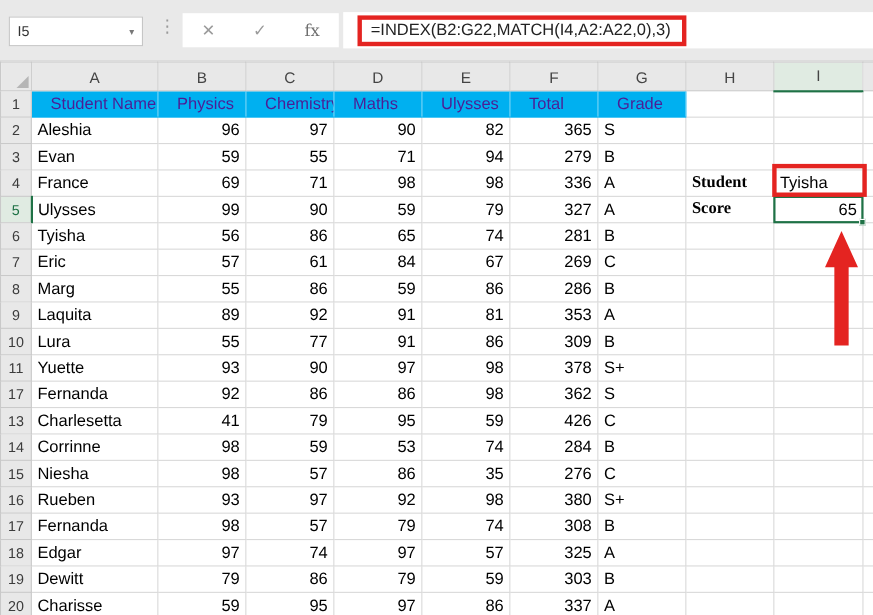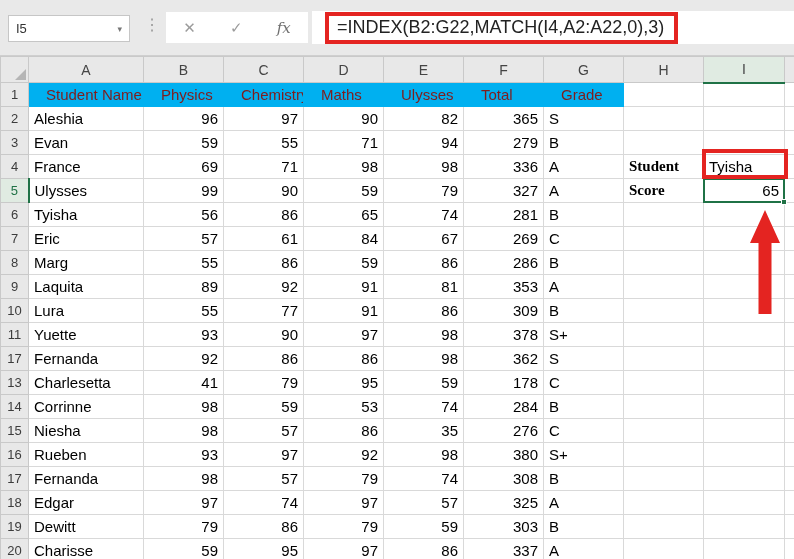--- a/index.html
+++ b/index.html
@@ -12,41 +12,41 @@
   
   .topbar{position:relative;height:56px;background:#e9e9e9;border-bottom:1px solid #cfcfcf;}
   .namebox{position:absolute;left:8px;top:15px;width:122px;height:27px;background:#fff;
            border:1px solid #c6c6c6;display:flex;align-items:center;padding:0 7px;
            font-size:13px;color:#333;gap:44px;}
   .nb-arrow{margin-left:auto;color:#777;font-size:9px;}
   .grip{position:absolute;left:144px;top:17px;color:#9a9a9a;font-size:16px;line-height:1;}
   .fb-buttons{position:absolute;left:166px;top:12px;width:142px;height:31px;background:#fff;
               display:flex;align-items:center;justify-content:space-around;}
   .fb-x,.fb-check{color:#9b9b9b;font-size:15px;}
-  .fb-fx{font-family:"DejaVu Serif",serif;font-style:italic;font-size:15px;color:#6f6f6f;}
+  .fb-fx{font-family:"DejaVu Serif",serif;font-size:15px;color:#6f6f6f;}
   .fb-input{position:absolute;left:312px;top:11px;right:0;height:33px;background:#fff;
             display:flex;align-items:center;}
   .formula-redbox{margin-left:13px;border:4px solid var(--red);padding:1px 10px 2px 8px;
-                  font-size:18px;color:#222;white-space:nowrap;background:#fff;}
+                  font-size:15px;color:#222;white-space:nowrap;background:#fff;}
   
   .sheet{position:relative;height:503px;background:#fff;}
   table{border-collapse:collapse;table-layout:fixed;width:794px;}
   tr.colhdr{height:26px;}
   tr.datarow{height:24px;}
   th{background:var(--hdr-bg);border:1px solid var(--hdr-border);font-weight:normal;
      font-size:13px;color:#3c3c3c;text-align:center;padding:0;overflow:hidden;}
   th.collet{font-size:14px;color:#444;}
   th.corner{position:relative;}
   .tri{position:absolute;right:2px;bottom:2px;width:0;height:0;
        border-left:11px solid transparent;border-bottom:11px solid #b5b5b5;}
   th.selcol{background:#e0ebe2;border-bottom:2px solid var(--green);}
   th.selrow{background:#e0ebe2;color:var(--green);border-right:2px solid var(--green);}
   td{border:1px solid var(--gridline);font-size:15px;color:#000;background:#fff;
      padding:0 5px;overflow:hidden;white-space:nowrap;}
-  td.blue{background:var(--blue);border-color:var(--blue);color:#7f1d1d;padding-left:17px;}
+  td.blue{background:var(--blue);border-color:var(--blue);color:#4c1d95;padding-left:17px;}
   td.num{text-align:right;}
   td.hlbl{font-weight:bold;font-family:Liberation Serif, serif;}
   td.rel{position:relative;overflow:visible;}
   .annot-redbox{position:absolute;left:-2px;top:-6px;right:-4px;bottom:-1px;
                 border:4px solid var(--red);z-index:6;pointer-events:none;}
   .sel-overlay{position:absolute;left:-1px;top:-1px;right:-1px;bottom:-1px;
                border:2px solid var(--green);z-index:5;pointer-events:none;}
   .fill-handle{position:absolute;right:-3px;bottom:-3px;width:6px;height:6px;
                background:var(--green);border:1px solid #fff;z-index:7;}
   .arrow{position:absolute;left:750px;top:154px;z-index:8;}
@@ -259,21 +259,21 @@
           <td></td>
           <td></td>
         </tr>
         <tr class="datarow">
           <th>13</th>
           <td>Charlesetta</td>
           <td class="num">41</td>
           <td class="num">79</td>
           <td class="num">95</td>
           <td class="num">59</td>
-          <td class="num">178</td>
+          <td class="num">426</td>
           <td>C</td>
           <td></td>
           <td></td>
           <td></td>
         </tr>
         <tr class="datarow">
           <th>14</th>
           <td>Corrinne</td>
           <td class="num">98</td>
           <td class="num">59</td>

